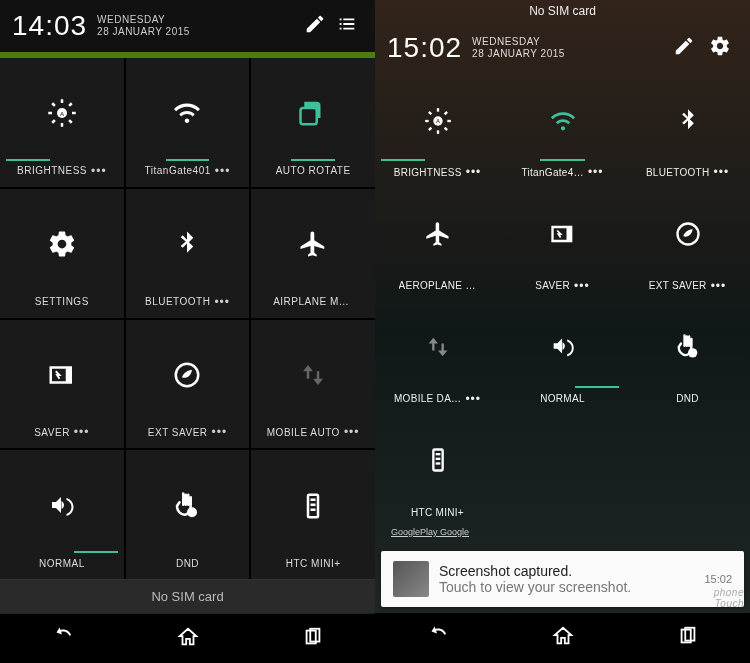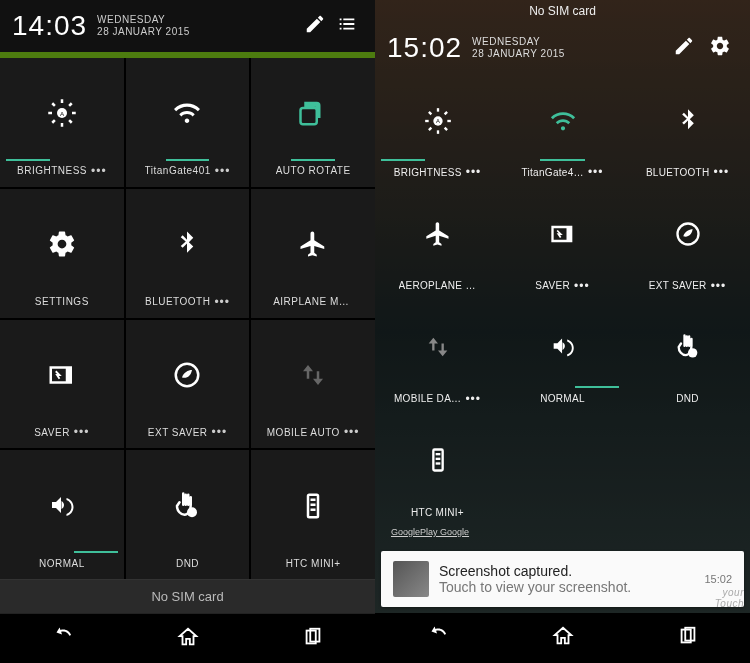--- a/index.html
+++ b/index.html
@@ -530,15 +530,15 @@
     <span><svg viewBox="0 0 24 24" style="color:#fff">
           <use href="#i-home"></use>
         </svg></span>
     <span><svg viewBox="0 0 24 24" style="color:#fff">
           <use href="#i-recent"></use>
         </svg></span>
   </div>
 </div>
 
 <div class="watermark">
-  <div>your</div>
+  <div>phone</div>
   <div>Touch</div>
 </div>
 
 </body></html>

